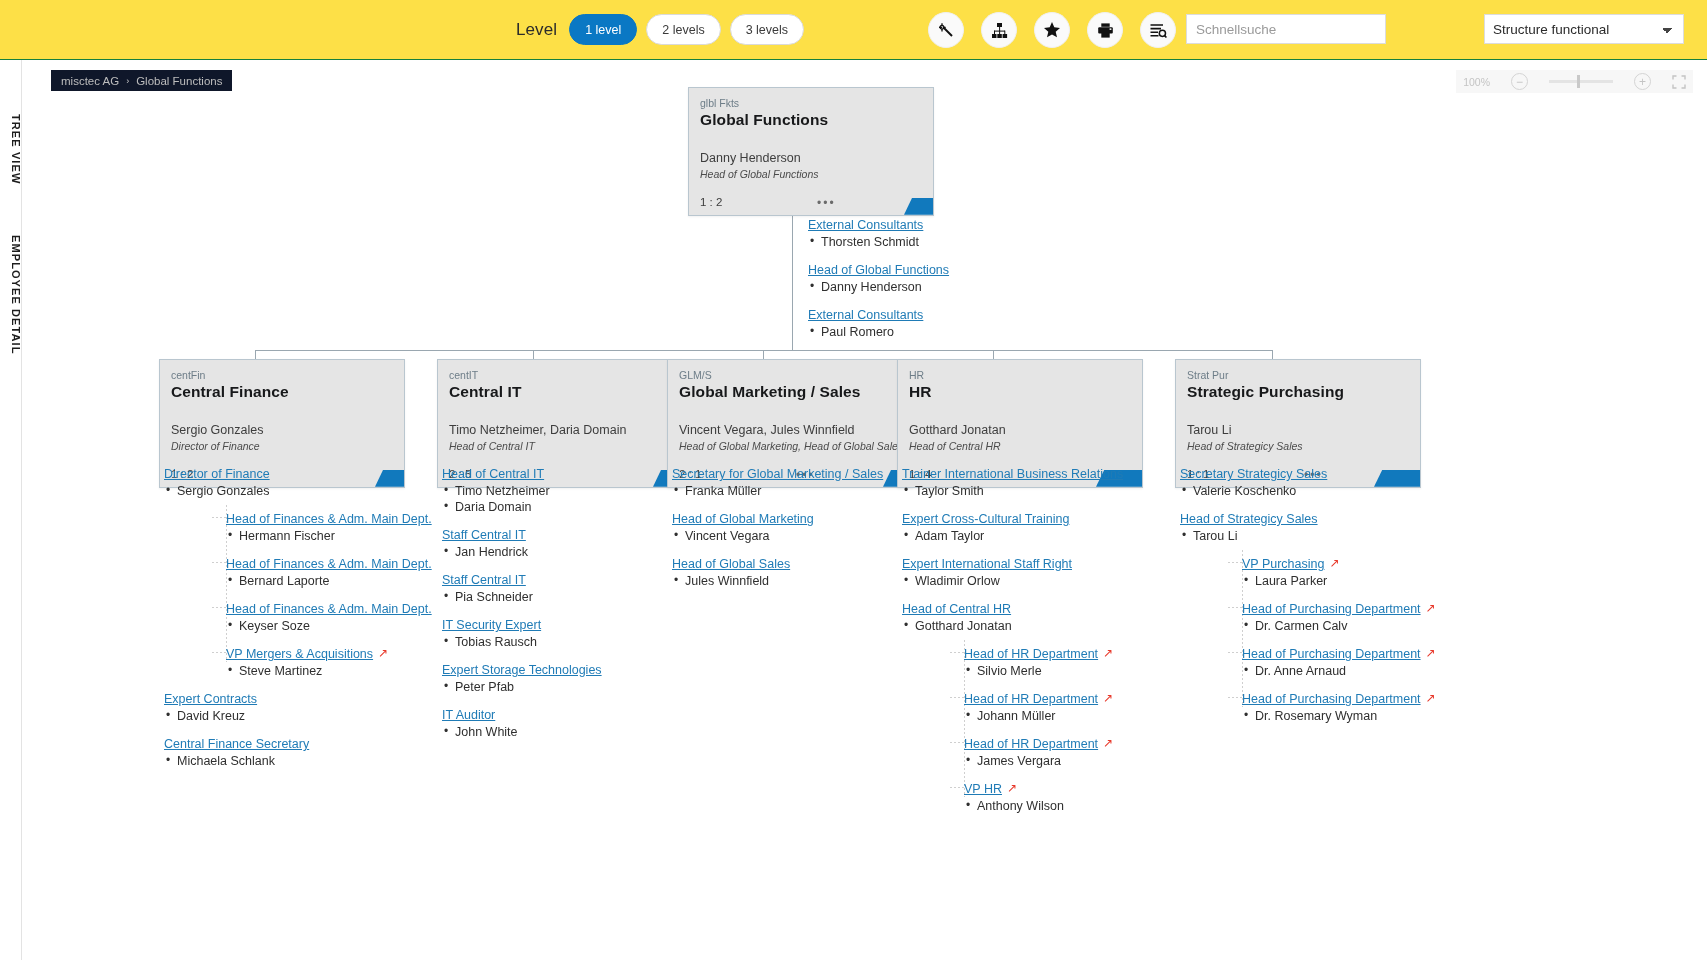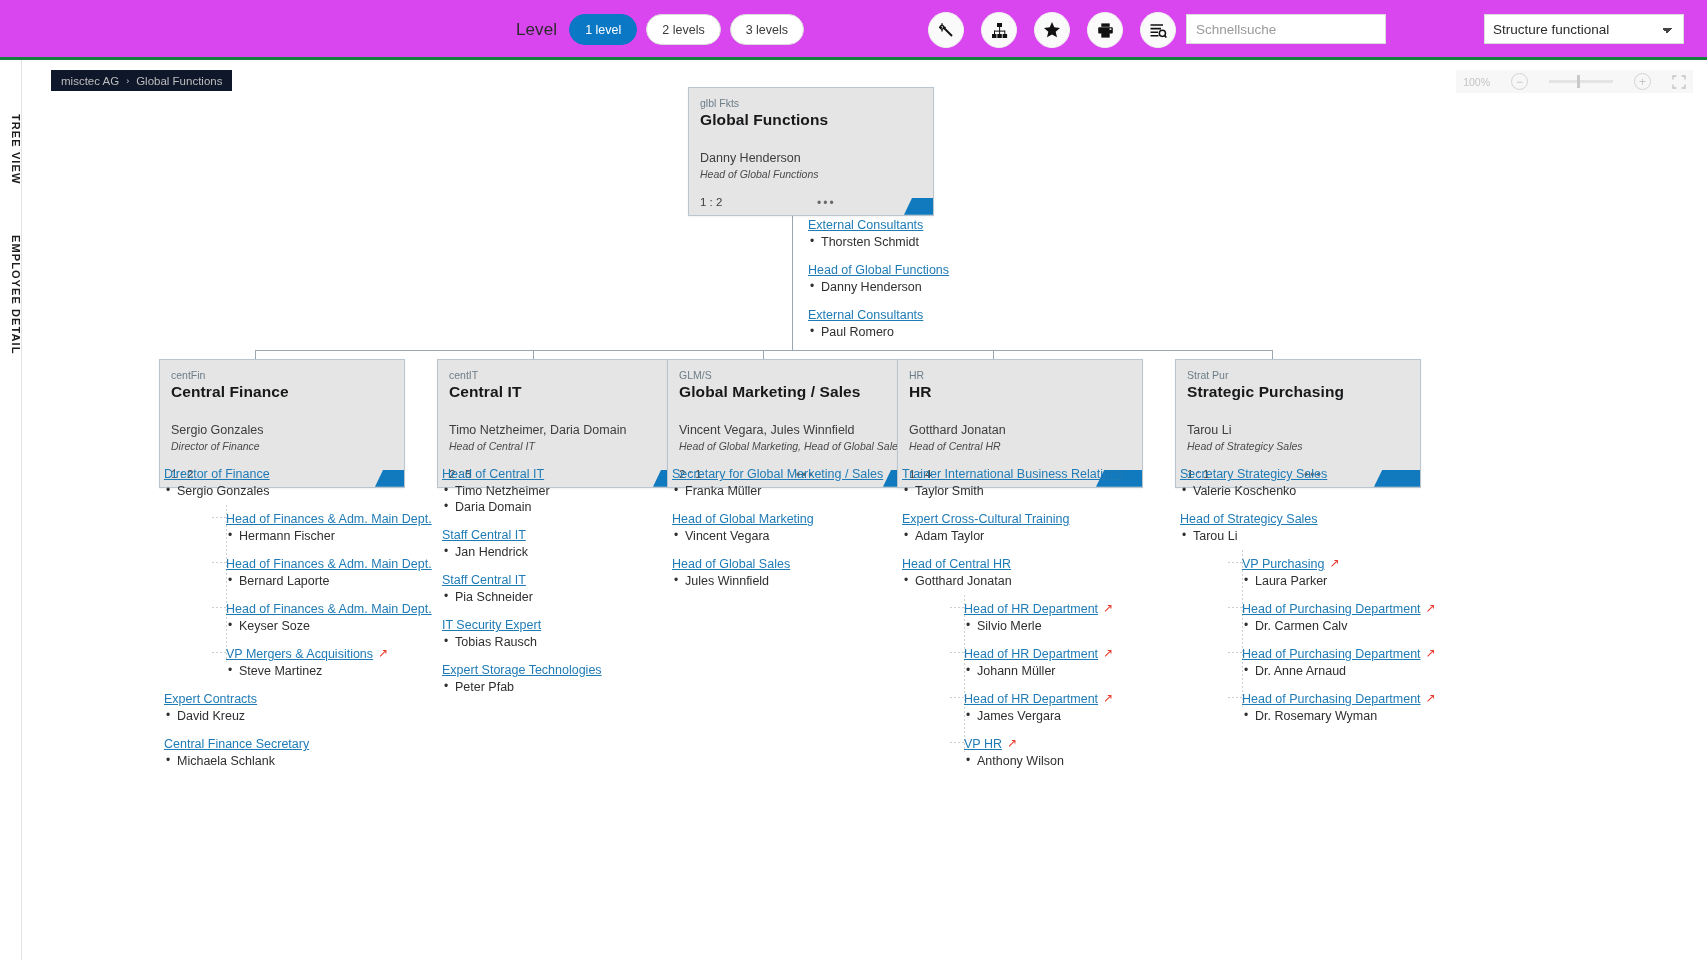--- a/index.html
+++ b/index.html
@@ -7,22 +7,22 @@
     width: 1707px; height: 960px;
     font-family: "Liberation Sans", sans-serif;
     background: #ffffff;
     overflow: hidden;
   }
 
   
   .topbar {
     position: absolute; top: 0; left: 0;
     width: 1707px; height: 60px;
-    background: #d946ef;
-    border-bottom: 3px solid #15803d;
+    background: #fde047;
+    border-bottom: 1px solid #15803d;
   }
 
   .level-group {
     position: absolute; left: 516px; top: 14px;
     display: flex; align-items: center; gap: 9px;
   }
   .level-label {
     font-size: 17px; color: #2b2b2b; letter-spacing: .1px;
     margin-right: 3px;
   }
@@ -390,20 +390,21 @@
           <span class="node-ratio">2 : 5</span>
           <span class="node-flag"></span>
         </div>
       </div>
       <div class="poslist" style="left: 419px; top: 404px; width: 330px;">
         <div class="posgroup"><span class="pos-title">Head of Central IT</span><div class="pos-person">Timo Netzheimer</div><div class="pos-person">Daria Domain</div></div>
         <div class="posgroup"><span class="pos-title">Staff Central IT</span><div class="pos-person">Jan Hendrick</div></div>
         <div class="posgroup"><span class="pos-title">Staff Central IT</span><div class="pos-person">Pia Schneider</div></div>
         <div class="posgroup"><span class="pos-title">IT Security Expert</span><div class="pos-person">Tobias Rausch</div></div>
         <div class="posgroup"><span class="pos-title">Expert Storage Technologies</span><div class="pos-person">Peter Pfab</div></div>
+        <div class="posgroup"><span class="pos-title">IT Auditor</span><div class="pos-person">John White</div></div>
       </div>
       <div class="node" style="left: 644px; top: 299px;">
         <div class="node-inner">
           <div class="node-code">GLM/S</div>
           <div class="node-title">Global Marketing / Sales</div>
           <div class="node-mgr">Vincent Vegara, Jules Winnfield</div>
           <div class="node-role">Head of Global Marketing, Head of Global Sales</div>
         </div>
         <div class="node-foot">
           <span class="node-ratio">2 : 1</span>
@@ -424,20 +425,21 @@
           <div class="node-role">Head of Central HR</div>
         </div>
         <div class="node-foot">
           <span class="node-ratio">1 : 4</span>
           <span class="node-flag2"></span>
         </div>
       </div>
       <div class="poslist" style="left: 879px; top: 404px; width: 330px;">
         <div class="posgroup"><span class="pos-title">Trainer International Business Relations</span><div class="pos-person">Taylor Smith</div></div>
         <div class="posgroup"><span class="pos-title">Expert Cross-Cultural Training</span><div class="pos-person">Adam Taylor</div></div>
+        <div class="posgroup"><span class="pos-title">Expert International Staff Right</span><div class="pos-person">Wladimir Orlow</div></div>
         <div class="posgroup"><span class="pos-title">Head of Central HR</span><div class="pos-person">Gotthard Jonatan</div></div>
         <div class="subtree">
           <div class="posgroup indent"><span class="pos-title">Head of HR Department</span><span class="pos-arrow">↗</span><div class="pos-person">Silvio Merle</div></div>
           <div class="posgroup indent"><span class="pos-title">Head of HR Department</span><span class="pos-arrow">↗</span><div class="pos-person">Johann Müller</div></div>
           <div class="posgroup indent"><span class="pos-title">Head of HR Department</span><span class="pos-arrow">↗</span><div class="pos-person">James Vergara</div></div>
           <div class="posgroup indent"><span class="pos-title">VP HR</span><span class="pos-arrow">↗</span><div class="pos-person">Anthony Wilson</div></div>
         </div>
       </div>
       <div class="node" style="left: 1152px; top: 299px;">
         <div class="node-inner">

